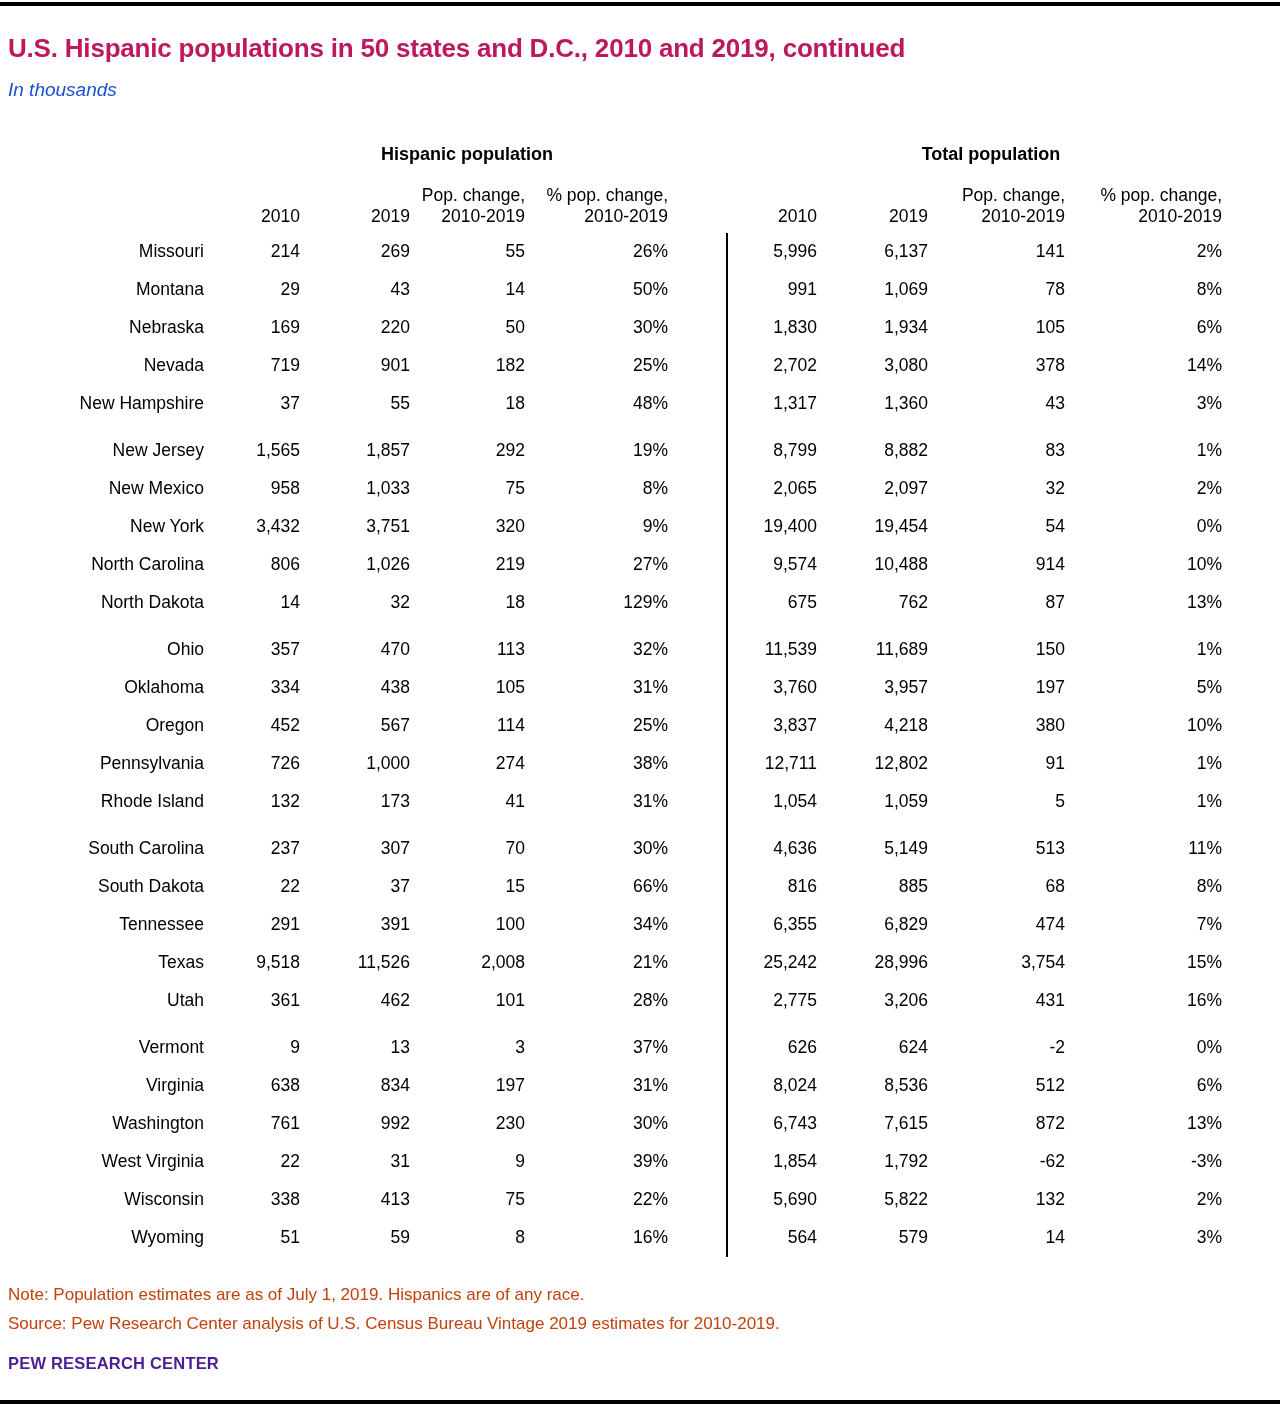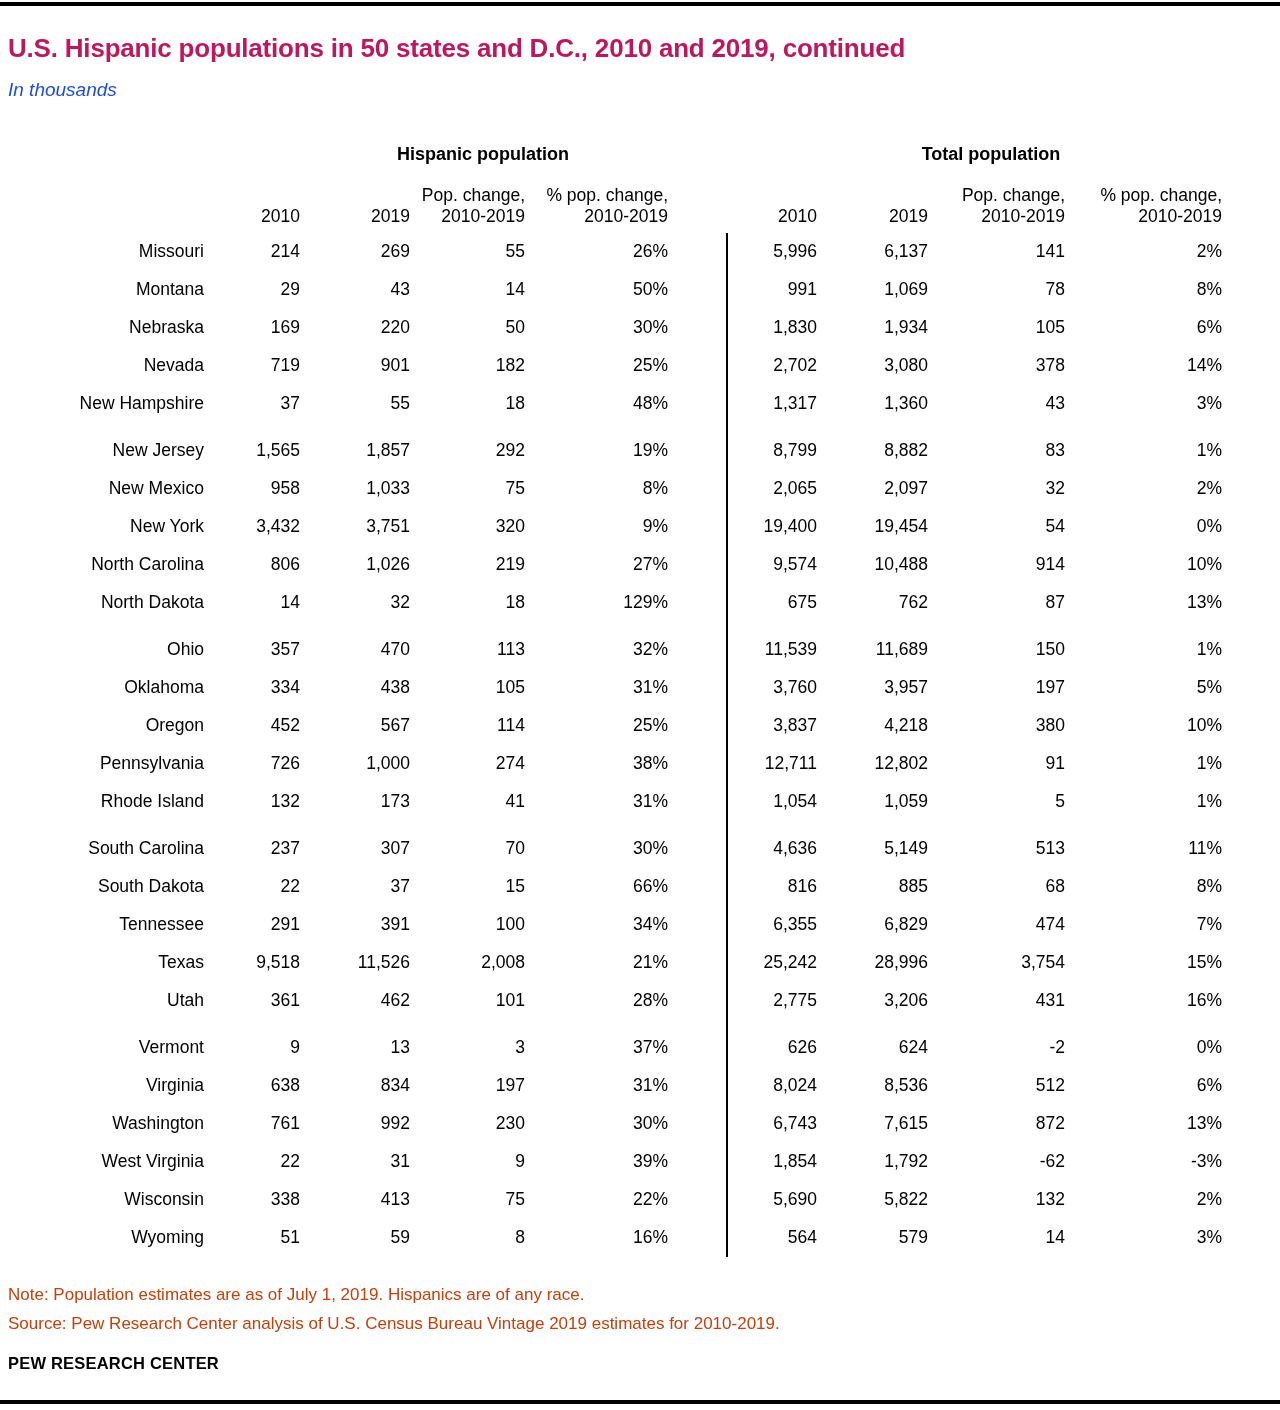--- a/index.html
+++ b/index.html
@@ -51,21 +51,21 @@
   }
   thead th { font-weight: normal; }
   .group-header th {
     font-weight: bold;
     font-size: 18px;
     line-height: 22px;
     text-align: center;
     padding: 0;
     position: relative;
   }
-  .group-header .gh-left  { left: 44px; }
+  .group-header .gh-left  { left: 28px; }
   .group-header .gh-right { left: 46px; }
   .col-header th {
     font-size: 17.5px;
     line-height: 21px;
     text-align: right;
     vertical-align: bottom;
     white-space: pre-line;
     padding: 20px 0 5px 0;
   }
   .col-header th.state-col { text-align: left; }
@@ -95,21 +95,21 @@
     font-size: 17px;
     line-height: 29px;
     color: #c2410c;
     margin: 0;
   }
   .brand {
     margin: 16px 0 0 0;
     font-size: 16.5px;
     font-weight: bold;
     letter-spacing: 0.2px;
-    color: #000000;
+    color: #4c1d95;
   }
 </style>
 </head>
 <body>
 
 <div class="top-rule"></div>
 
 <div class="page">
   <h1 class="title">U.S. Hispanic populations in 50 states and D.C., 2010 and 2019, continued</h1>
   <p class="subtitle">In thousands</p>

